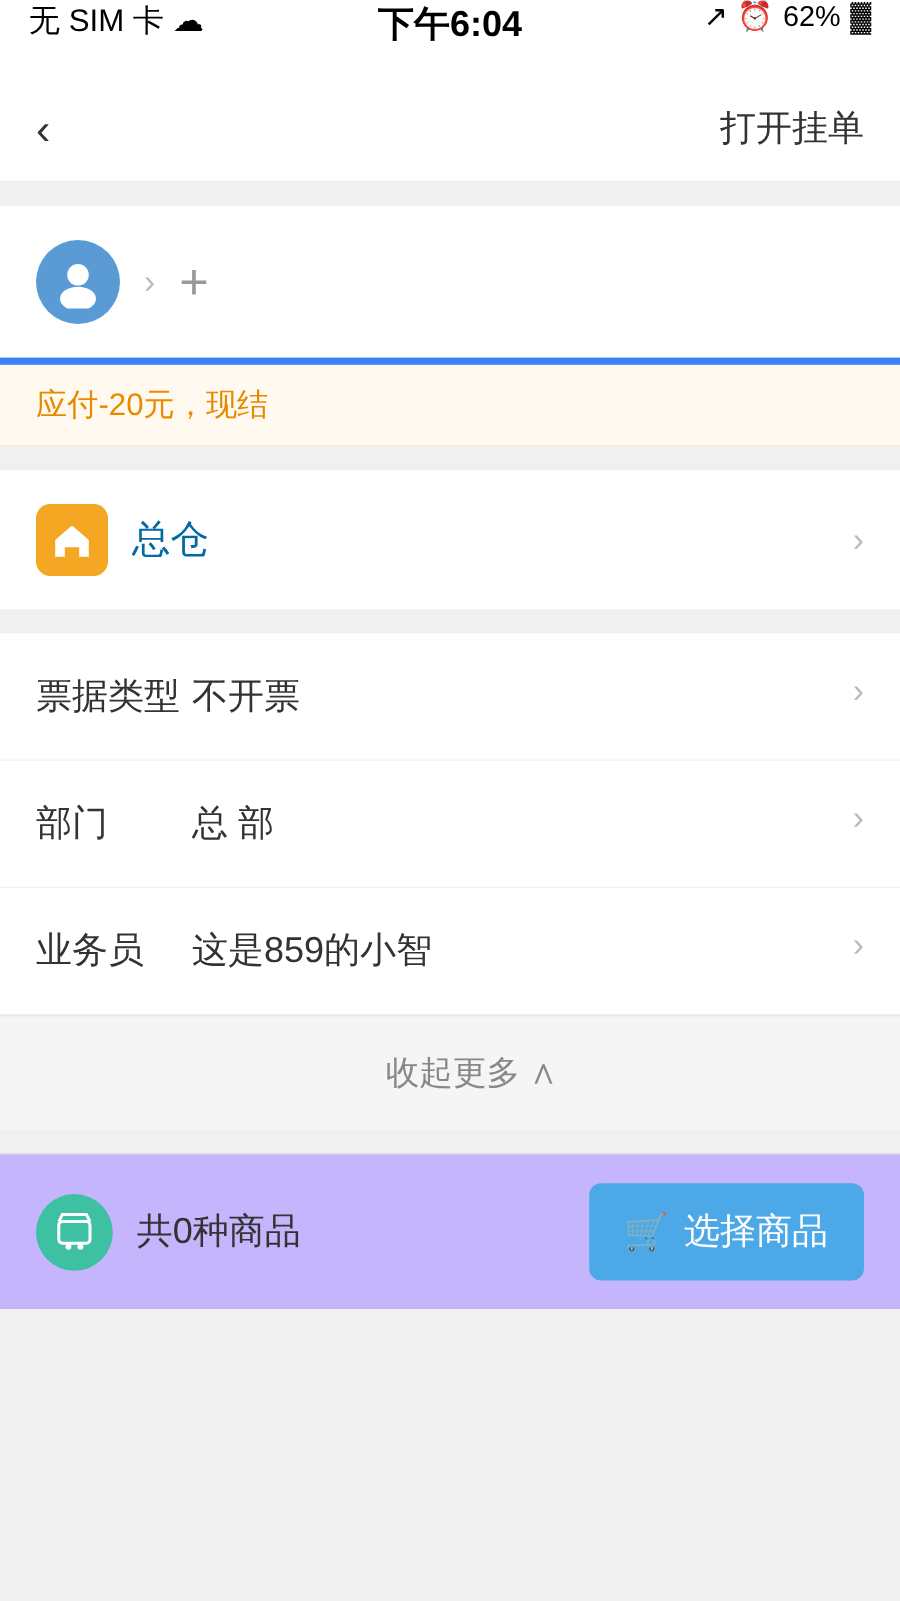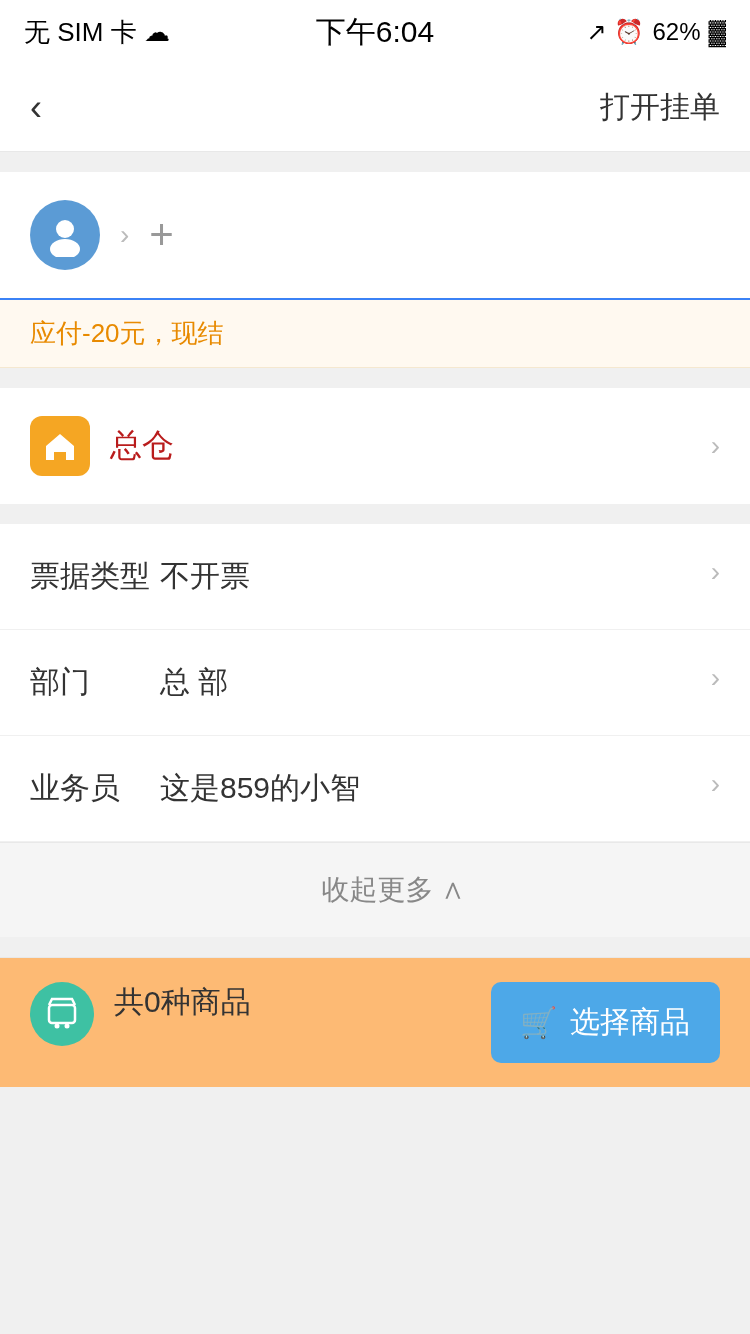--- a/index.html
+++ b/index.html
@@ -12,35 +12,35 @@
       font-size: 28px;
       color: #333;
     }
 
     
     .status-bar {
       width: 750px;
       height: 64px;
       background: #fff;
       display: flex;
-      align-items: center;
+      align-items: flex-start;
       justify-content: space-between;
       padding: 0 24px;
       font-size: 24px;
       color: #000;
     }
     .status-left {
       display: flex;
       align-items: center;
       gap: 10px;
       font-size: 26px;
     }
     .status-center {
       font-size: 30px;
-      font-weight: 400;
+      font-weight: 700;
       position: absolute;
       left: 50%;
       transform: translateX(-50%);
     }
     .status-right {
       display: flex;
       align-items: center;
       gap: 8px;
       font-size: 24px;
     }
@@ -123,21 +123,21 @@
       font-size: 42px;
       line-height: 1;
     }
 
     
     .notice-banner {
       background: #fff9f0;
       padding: 16px 30px;
       font-size: 26px;
       color: #e88a00;
-      border-top: 2px solid #3b82f6;
+      border-top: 6px solid #3b82f6;
       border-bottom: 1px solid #f5e8d0;
     }
 
     
     .warehouse-row {
       display: flex;
       align-items: center;
       padding: 28px 30px;
       background: #fff;
     }
@@ -148,21 +148,21 @@
       background: #f5a623;
       display: flex;
       align-items: center;
       justify-content: center;
       margin-right: 20px;
       flex-shrink: 0;
     }
     .warehouse-name {
       flex: 1;
       font-size: 32px;
-      color: #b91c1c;
+      color: #0369a1;
       font-family: Liberation Serif, serif;
     }
     .row-arrow {
       color: #bbb;
       font-size: 28px;
     }
 
     
     .form-row {
       display: flex;
@@ -196,22 +196,23 @@
       border-top: 1px solid #e8e8e8;
     }
     .collapse-text {
       font-size: 28px;
       color: #888;
       margin-left: 36px;
     }
 
     
     .product-bar {
-      background: #fdba74;
-      display: flex;
+      background: #c4b5fd;
+      display: flex;
+      align-items: center;
       padding: 24px 30px;
       border-top: 1px solid #e8e8e8;
     }
     .product-icon {
       width: 64px;
       height: 64px;
       border-radius: 50%;
       background: #3ec1a3;
       display: flex;
       align-items: center;

